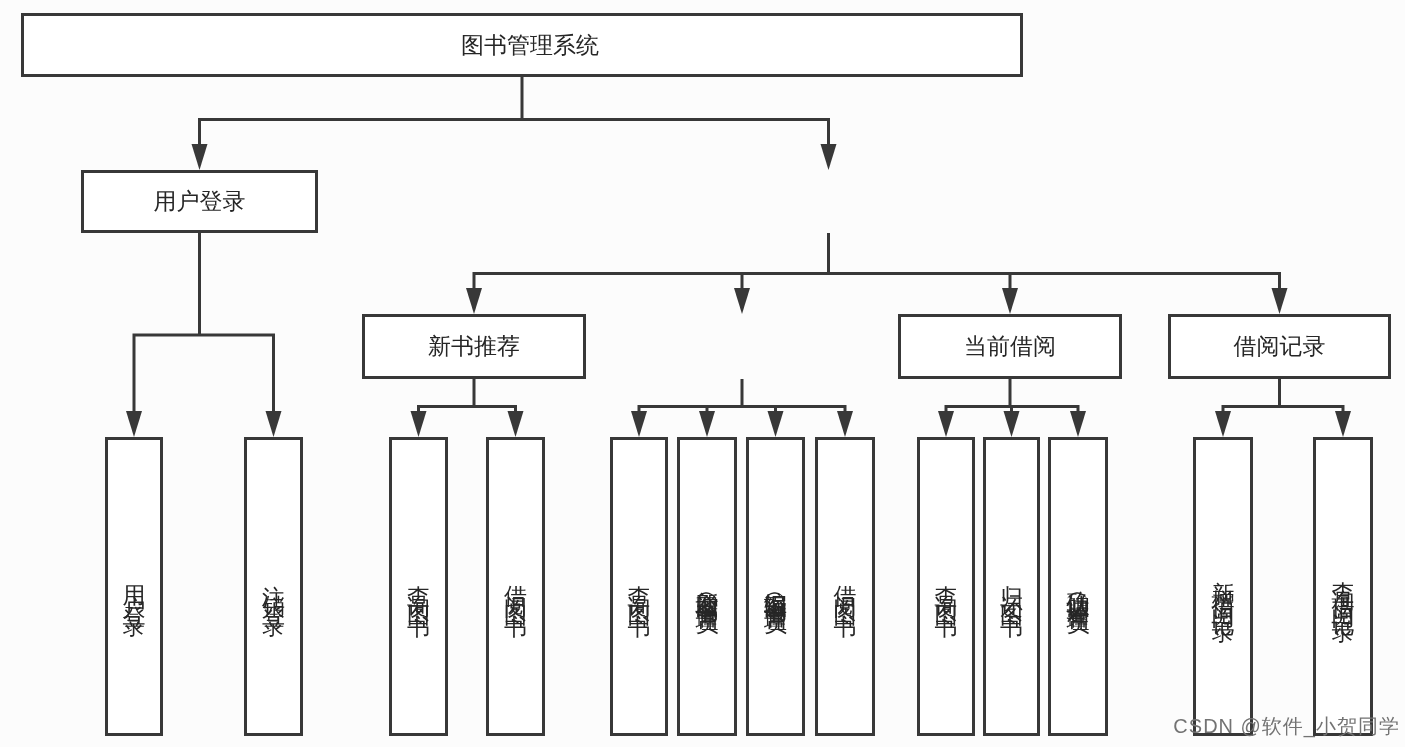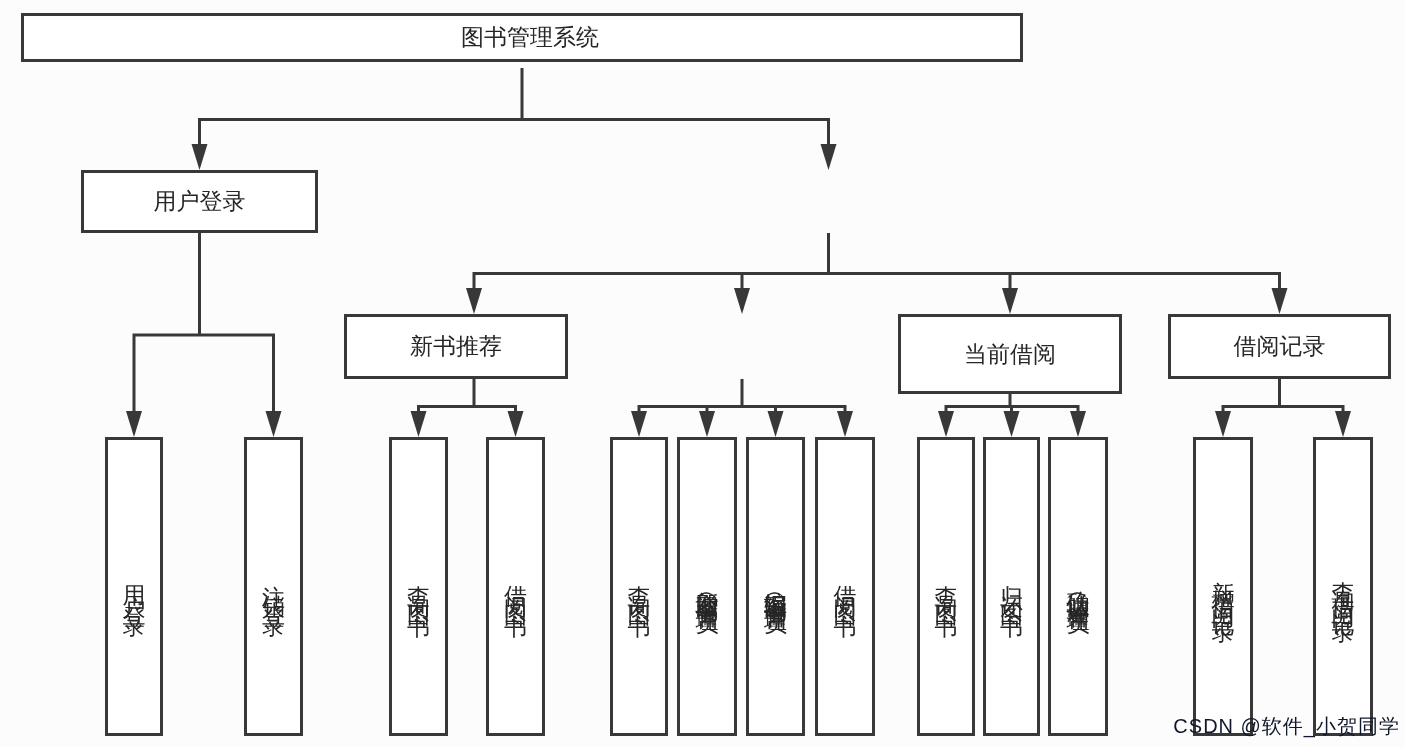--- a/index.html
+++ b/index.html
@@ -38,26 +38,26 @@
   .node.v {
     writing-mode: vertical-rl;
     text-orientation: mixed;
     white-space: normal;
   }
   .vs { letter-spacing: 10px; }
   .vm { letter-spacing: 8px; }
   .vl { letter-spacing: 3px; }
 
   
-  .n-root        { left:21px;   top:13px;  width:1002px; height:49px;padding-left:16px; }
+  .n-root        { left:21px;   top:13px;  width:1002px; height:64px;padding-left:16px; }
   .n-user-login  { left:81px;   top:170px; width:237px;  height:63px; }
   .n-book-mgmt   { left:712px;  top:170px; width:233px;  height:63px; }
-  .n-new-book    { left:344px;  top:314px; width:224px;  height:65px; }
+  .n-new-book    { left:362px;  top:314px; width:224px;  height:65px; }
   .n-book-borrow { left:630px;  top:314px; width:224px;  height:65px; }
-  .n-cur-borrow  { left:898px;  top:314px; width:224px;  height:80px;text-align:center; }
+  .n-cur-borrow  { left:898px;  top:314px; width:224px;  height:65px;text-align:center; }
   .n-records     { left:1168px; top:314px; width:223px;  height:65px; }
   .n-ul1 { left:105px;  top:437px; width:58px; height:299px; }
   .n-ul2 { left:244px;  top:437px; width:59px; height:299px; }
   .n-nb1 { left:389px;  top:437px; width:59px; height:299px; }
   .n-nb2 { left:486px;  top:437px; width:59px; height:299px; }
   .n-bb1 { left:610px;  top:437px; width:58px; height:299px; }
   .n-bb2 { left:677px;  top:437px; width:60px; height:299px; }
   .n-bb3 { left:746px;  top:437px; width:59px; height:299px; }
   .n-bb4 { left:815px;  top:437px; width:60px; height:299px; }
   .n-cb1 { left:917px;  top:437px; width:58px; height:299px; }
@@ -65,21 +65,21 @@
   .n-cb3 { left:1048px; top:437px; width:60px; height:299px; }
   .n-br1 { left:1193px; top:437px; width:60px; height:299px; }
   .n-br2 { left:1313px; top:437px; width:60px; height:299px; }
 
   .watermark {
     position: absolute;
     right: 5px;
     bottom: 7px;
     font-size: 20px;
     letter-spacing: 1px;
-    color: #0f172a;
+    color: #737373;
     z-index: 5;
     white-space: nowrap;
   }
 </style>
 </head>
 <body>
 
 <div class="canvas">
 
   <svg class="connectors" width="1405" height="747" viewBox="0 0 1405 747">

